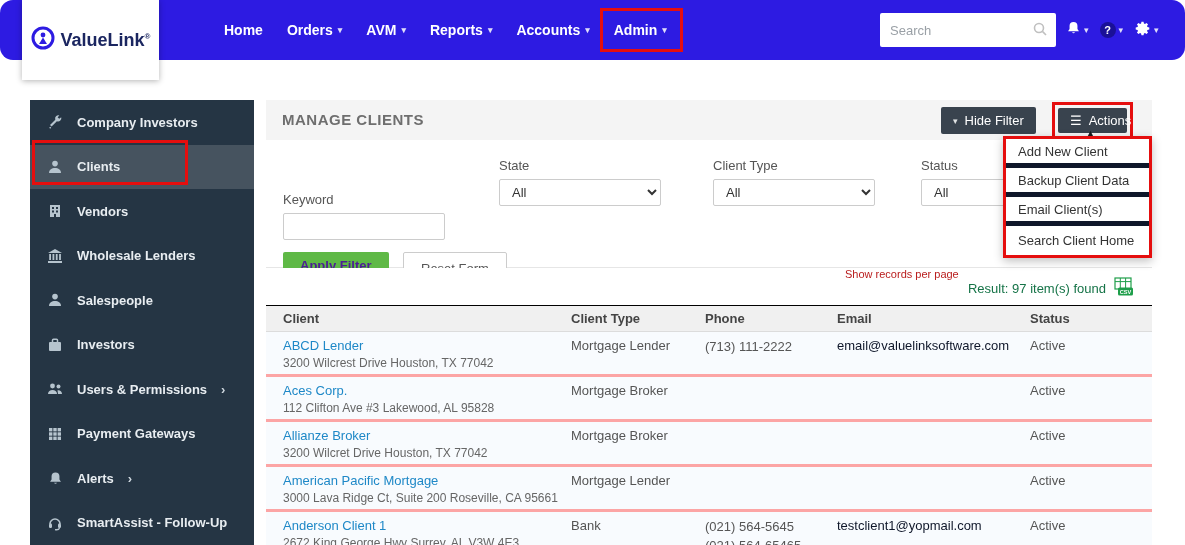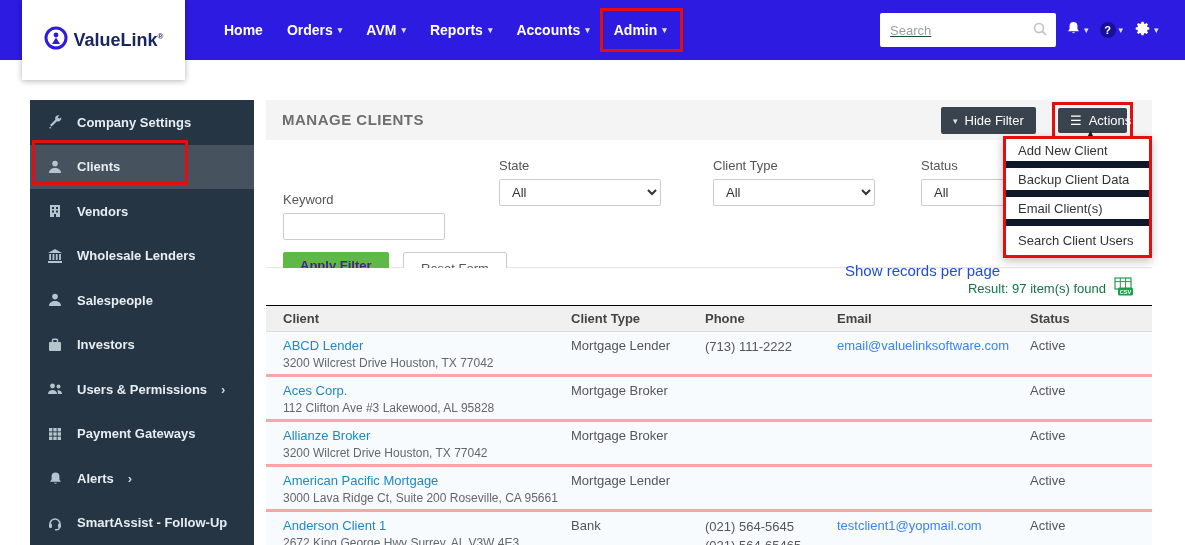--- a/index.html
+++ b/index.html
@@ -5,38 +5,38 @@
   * { box-sizing: border-box; margin: 0; padding: 0; }
   html,body { width:1185px; height:545px; }
   body {
     position: relative;
     font-family: "Liberation Sans", sans-serif;
     background: #ffffff;
     overflow: hidden;
   }
 
   
-  .navbar { position:absolute; left:0; top:0; width:1185px; height:60px; background:#2d1be2; z-index:4; }
+  .navbar { position:absolute; left:0; top:0; width:1185px; height:60px; background:#2d1be2; z-index:4;border-radius:13px; }
   .nav-items { position:absolute; left:212px; top:0; height:60px; display:flex; align-items:center; }
   .nav-item { color:#fff; font-size:14px; font-weight:600; padding:0 12px; height:60px; display:flex; align-items:center; gap:5px; cursor:pointer; white-space:nowrap; }
   .caret { font-size:9px; color:rgba(255,255,255,.85); }
   .admin-wrap { position:relative; height:60px; display:flex; align-items:center; }
   .admin-annot { position:absolute; left:-2px; right:-4px; top:8px; bottom:8px; border:3px solid #e50e0e; pointer-events:none; }
 
   .search-wrap { position:absolute; left:880px; top:13px; width:176px; height:34px; }
-  .search-wrap input { width:100%; height:100%; border:none; border-radius:2px; padding:0 30px 0 10px; font-size:13px; color:#14532d; outline:none; background:#fff;text-decoration:underline; }
+  .search-wrap input { width:100%; height:100%; border:none; border-radius:2px; padding:0 30px 0 10px; font-size:13px; color:#b91c1c; outline:none; background:#fff; }
   .search-wrap input::placeholder { color:#9aa0a6; }
   .search-icon { position:absolute; right:8px; top:8px; }
 
   .nav-icons { position:absolute; left:1066px; top:0; height:60px; display:flex; align-items:center; gap:11px; }
   .icon-group { display:flex; align-items:center; gap:3px; cursor:pointer; }
   .help-circle { width:16px; height:16px; border-radius:50%; background:rgba(5,5,60,.45); color:#fff; font-size:11px; font-weight:bold; display:flex; align-items:center; justify-content:center; }
 
   
-  .logo-card { position:absolute; left:22px; top:0; width:163px; height:80px; background:#fff; box-shadow:0 1px 6px rgba(0,0,0,.3); display:flex; align-items:center; justify-content:center; gap:6px; z-index:6; cursor:pointer; }
+  .logo-card { position:absolute; left:22px; top:0; width:137px; height:80px; background:#fff; box-shadow:0 1px 6px rgba(0,0,0,.3); display:flex; align-items:center; justify-content:center; gap:6px; z-index:6; cursor:pointer; }
   .brand-text { color:#1b2660; font-size:18px; font-weight:bold; }
   .brand-mark { color:#1b2660; font-size:8px; vertical-align:super; font-weight:bold; }
 
   
   .sidebar { position:absolute; left:30px; top:100px; width:224px; height:445px; background:#253544; z-index:2; }
   .side-item { height:44.5px; display:flex; align-items:center; padding-left:16px; cursor:pointer; }
   .side-item.active { background:#46535f; }
   .side-icon { width:18px; margin-right:13px; display:flex; justify-content:center; }
   .side-icon svg { display:block; }
   .side-label { color:#e8edf1; font-size:13px; font-weight:bold; white-space:nowrap; }
@@ -48,44 +48,44 @@
 
   .page-head { position:absolute; left:0; top:0; right:0; height:40px; background:#f4f4f4; }
   .page-title { position:absolute; left:16px; top:11px; font-size:15px; font-weight:bold; color:#6e6e6e; letter-spacing:.5px; }
 
   .btn-dark { background:#39434e; color:#fff; font-size:13px; height:27px; display:inline-flex; align-items:center; gap:7px; padding:0 12px; border:none; cursor:pointer; border-radius:2px; }
   .hide-filter-btn { position:absolute; left:675px; top:7px; }
   .actions-annot { position:absolute; left:786px; top:2px; width:81px; height:37px; border:3px solid #e50e0e; padding:3px 3px; }
   .menu-caret { position:absolute; left:820px; top:28px; font-size:9px; color:#16191d; z-index:21; }
 
   .menu { position:absolute; left:737px; top:36px; width:149px; background:#fff; border:3px solid #e50e0e; box-shadow:0 3px 9px rgba(0,0,0,.25); z-index:20; }
-  .menu-item { height:29px; display:flex; align-items:center; padding:0 12px; font-size:13px; color:#333; background:#fff; border-bottom:7px solid #0f172a; cursor:pointer; white-space:nowrap; }
+  .menu-item { height:29px; display:flex; align-items:center; padding:0 12px; font-size:13px; color:#333; background:#fff; border-bottom:5px solid #0f172a; cursor:pointer; white-space:nowrap; }
   .menu-item:last-child { border-bottom:none; }
 
   .filter { position:absolute; left:0; top:40px; right:0; height:128px; background:#fff; border-bottom:1px solid #e6e6e6; }
   .fg { position:absolute; top:18px; }
   .fg label { display:block; font-size:13px; color:#555; margin-bottom:6px; }
   .fg input, .fg select { width:162px; height:27px; border:1px solid #ccc; border-radius:2px; font-size:13px; padding:0 8px; color:#333; background:#fff; font-family:"Liberation Sans",sans-serif; }
   .fg-keyword { left:17px;margin-top:34px; }  .fg-state { left:233px; }  .fg-ctype { left:447px; }  .fg-status { left:655px; }
 
   .btn-green { position:absolute; left:17px; top:112px; height:26px; padding:0 17px; background:#5fb946; color:#4c1d95; font-size:13px; font-weight:bold; border:none; border-radius:2px; cursor:pointer; }
   .btn-reset { position:absolute; left:137px; top:112px; height:26px; padding:8px 17px; background:#fff; color:#555; font-size:13px; border:1px solid #ccc; border-radius:2px; cursor:pointer; }
-  .show-records { position:absolute; left:579px; top:122px; font-size:15px; color:#1d4ed8; white-space:nowrap; z-index:1; }
+  .show-records { position:absolute; left:579px; top:128px; font-size:11px; color:#b91c1c; white-space:nowrap; z-index:1; }
 
   .result-row { position:absolute; left:0; top:168px; right:0; height:37px; background:#fff; }
   .result-text { position:absolute; right:46px; top:13px; font-size:13px; color:#157347; }
   .csv-icon { position:absolute; right:16px; top:9px; cursor:pointer; }
 
   .tbl { position:absolute; left:0; top:205px; right:0; }
   .thead, .trow { display:grid; grid-template-columns:288px 134px 132px 193px 119px; padding-left:17px; }
   .thead { height:27px; align-items:center; background:#f0f0f0; border-top:1px solid #000000; border-bottom:1px solid #dcdcdc; font-size:13px; font-weight:bold; color:#444; }
   .trow { background:#f8fbfe; border-bottom:3px solid #fca5a5; min-height:42px; padding-top:6px; padding-bottom:4px; font-size:13px; color:#555; }
   .client-link { color:#1e88c7; text-decoration:none; font-size:13px; cursor:pointer; }
   .client-addr { font-size:12px; color:#666; margin-top:3px; }
-  .email-link { color:#3b82f6; text-decoration:none; cursor:pointer;margin-top:40px; }
+  .email-link { color:#0f172a; text-decoration:none; cursor:pointer;margin-top:40px; }
   .phone-cell div { line-height:1.45; }
 </style>
 </head>
 <body>
 
 <div class="navbar">
   <nav class="nav-items">
     <a class="nav-item">
         <span>Home</span>
       </a>
@@ -160,21 +160,21 @@
   <span class="brand-text"><span>ValueLink</span><sup class="brand-mark">®</sup></span>
 </div>
 
 <aside class="sidebar">
   <div class="side-item">
     <span class="side-icon">
         <svg width="16" height="16" viewBox="0 0 16 16">
           <path fill="#b6c4ce" d="M14.2 3.2a3.3 3.3 0 0 1-4.3 4.1L4.6 12.6 3 11l5.3-5.3a3.3 3.3 0 0 1 4.1-4.3L10.6 3.2l1.6 1.6 2-1.6zM2.2 13.8l1-1 1 1-1 1z"></path>
         </svg>
       </span>
-    <span class="side-label">Company Settings</span>
+    <span class="side-label">Company Investors</span>
   </div>
   <div class="side-item active">
     <span class="side-icon">
         <svg width="16" height="16" viewBox="0 0 16 16">
           <circle cx="8" cy="4.6" r="2.8" fill="#b6c4ce"></circle>
           <path d="M2 14c0-3.2 2.8-5 6-5s6 1.8 6 5z" fill="#b6c4ce"></path>
         </svg>
       </span>
     <span class="side-label">Clients</span>
   </div>
@@ -290,21 +290,21 @@
         <span>Actions</span>
       </button>
     </span>
     <span class="menu-caret">▲</span>
   </div>
 
   <div class="menu">
     <div class="menu-item">Add New Client</div>
     <div class="menu-item">Backup Client Data</div>
     <div class="menu-item">Email Client(s)</div>
-    <div class="menu-item">Search Client Users</div>
+    <div class="menu-item">Search Client Home</div>
   </div>
 
   <div class="filter">
     <div class="fg fg-keyword">
       <label>Keyword</label>
       <input type="text" value="" style="">
     </div>
     <div class="fg fg-state">
       <label>State</label>
       <select><option>All</option></select>

